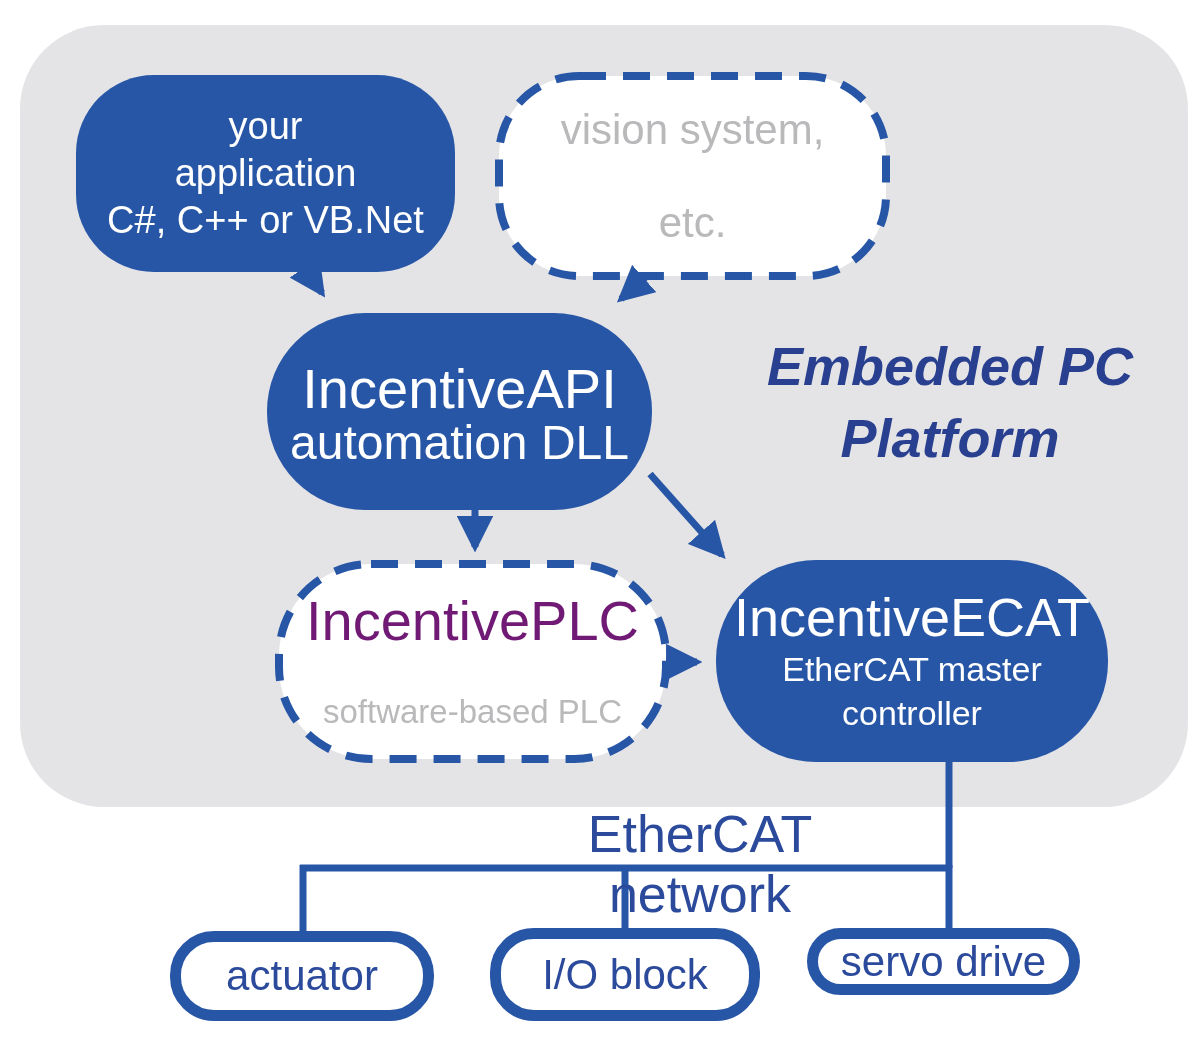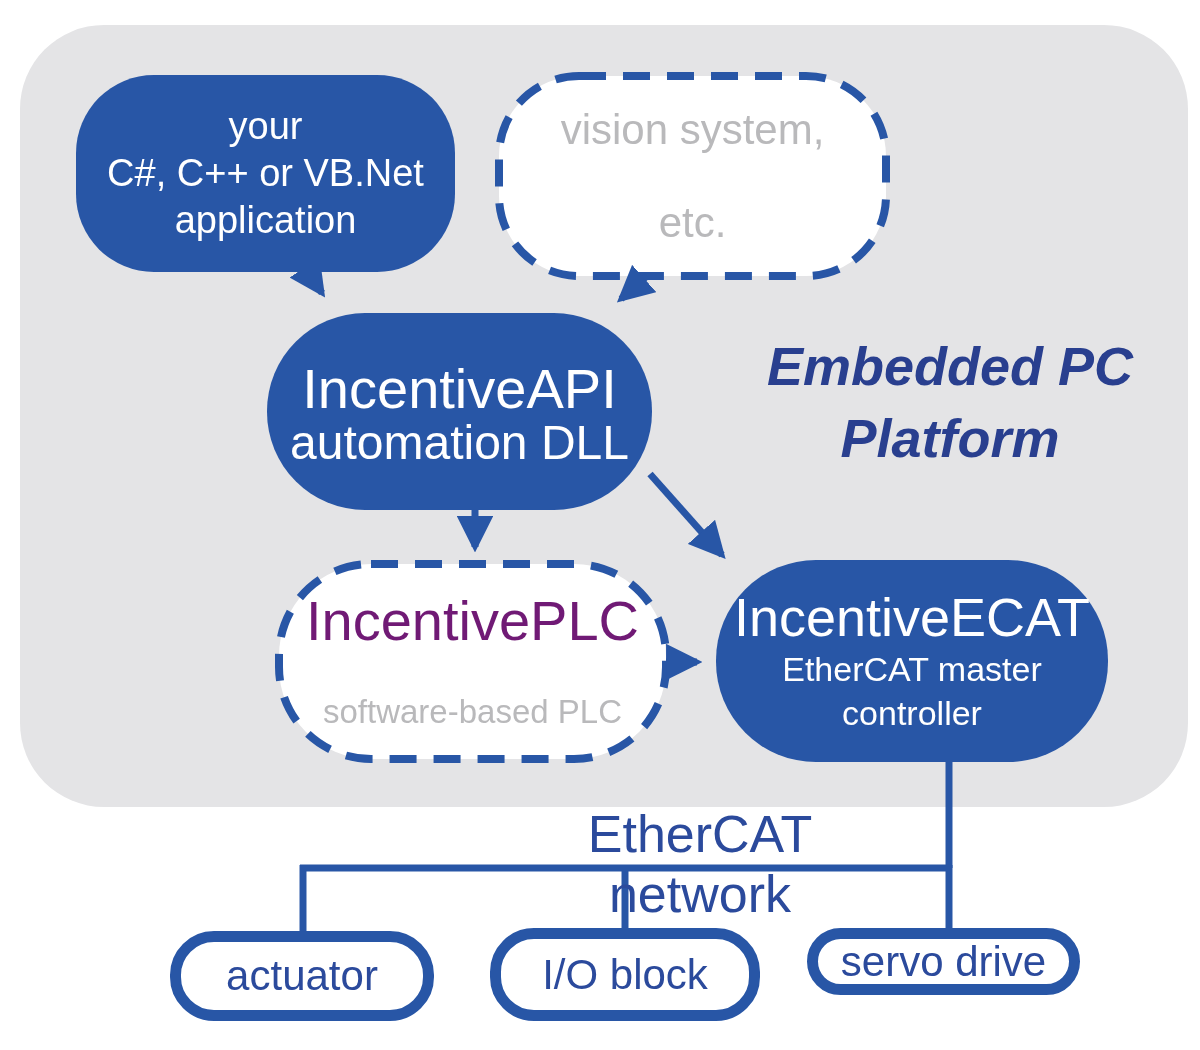--- a/index.html
+++ b/index.html
@@ -78,22 +78,22 @@
 
     <line class="cline" x1="949" y1="757" x2="949" y2="868"></line>
     <line class="cline" x1="300" y1="868" x2="952" y2="868"></line>
     <line class="cline" x1="303" y1="865" x2="303" y2="932"></line>
     <line class="cline" x1="625" y1="865" x2="625" y2="929"></line>
     <line class="cline" x1="949" y1="865" x2="949" y2="929"></line>
   </svg>
 
   <div class="node solid app">
     <span>your</span>
+    <span>application</span>
     <span>C#, C++ or VB.Net</span>
-    <span>application</span>
   </div>
 
   <div class="node ghost vision">
     <span>vision system,</span>
     <span>etc.</span>
   </div>
 
   <div class="node solid api">
     <span class="title">IncentiveAPI</span>
     <span class="subtitle">automation DLL</span>

